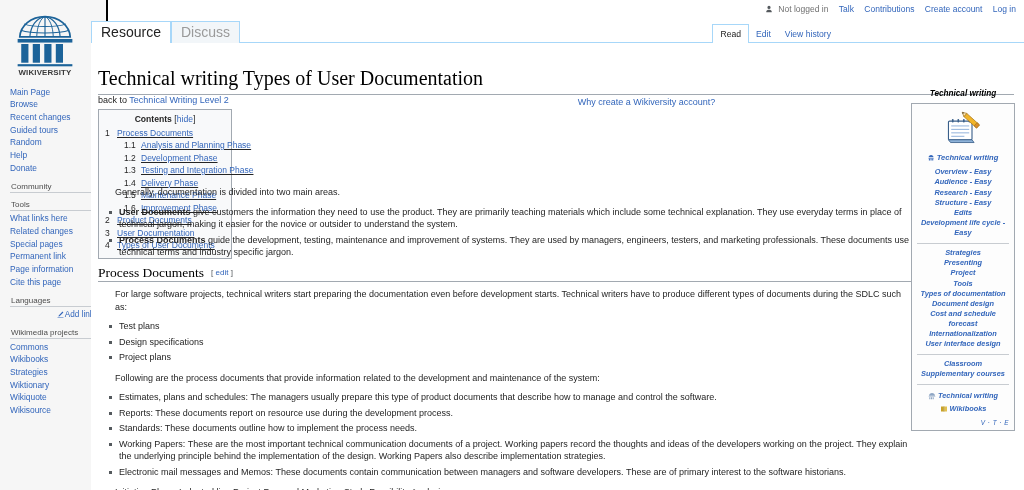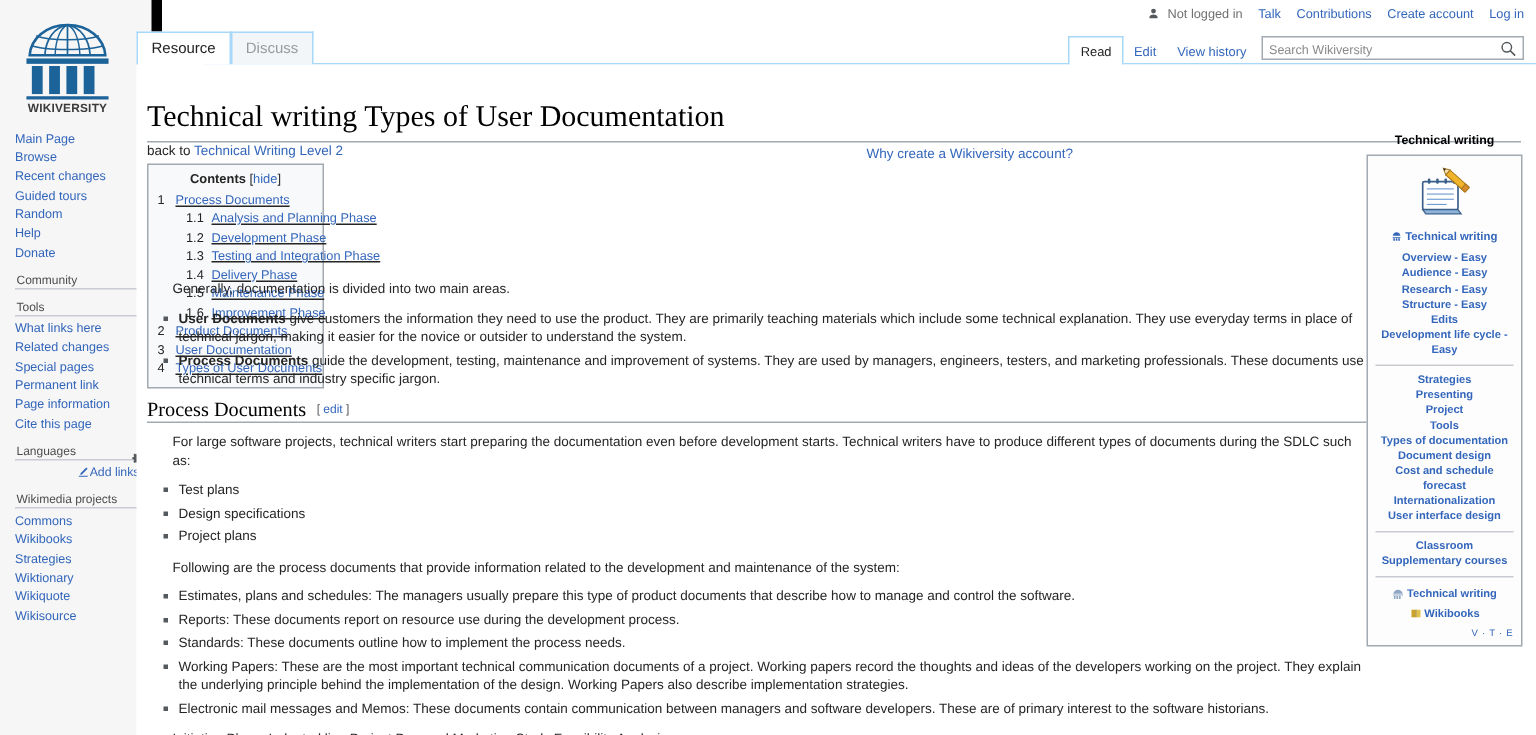--- a/index.html
+++ b/index.html
@@ -12,21 +12,21 @@
     font-size: 12px;
     color: #252525;
   }
 
   #page { position: relative; width: 1024px; height: 490px; background:#fff; }
 
   
   #left-panel {
     position: absolute; left: 0; top: 0; width: 108px; height: 490px;
     background: #f6f6f6;
-    border-right: 7px solid #000000;
+    border-right: 2px solid #000000;
   }
   #logo-box {
     width: 90px; height: 86px;
     display: flex; align-items: center; justify-content: center;
     padding-top: 2px;
   }
   .wv-logo { width: 72px; height: 72px; display:block; }
 
   .portal { padding: 0 6px 0 10px; }
   .portal h3 {
@@ -56,21 +56,21 @@
     position: absolute; right: 8px; top: 3px;
     font-size: 8.5px; line-height: 12px; white-space: nowrap;
   }
   #personal-bar a { color: #3366bb; text-decoration: none; margin-left: 8px; }
   #personal-bar .notloggedin { color: #707070; margin-left: 3px; }
   .user-ico { display: inline-block; vertical-align: -1px; }
 
   
   #ns-tabs {
     position: absolute; left: 91px; top: 21px;
-    height: 22px; font-size: 10px;
+    height: 22px; font-size: 14px;
   }
   .nstab {
     display: inline-block; padding: 5px 9px 5px 9px;
     color: #3366bb; text-decoration: none;
     background: #fff;
     border-left: 1px solid #a7d7f9; border-right: 1px solid #a7d7f9;
     border-top: 1px solid #a7d7f9;
     height: 22px; line-height: 11px;
   }
   .nstab.selected { background: #fff; color: #222; font-weight: normal; }
@@ -140,21 +140,21 @@
 
   #backto {
     position: absolute; left: 7px; top: 50px;
     font-size: 9px; color: #252525; line-height: 14px;
   }
   #backto a { color: #3366bb; text-decoration: none; }
 
   
   #toc {
     position: absolute; left: 7px; top: 66px;
-    width: 118px;
+    width: 134px;
     border: 1px solid #a2a9b1; background: #f8f9fa;
     padding: 4px 6px 6px 6px;
     font-size: 8.5px;
   }
   #toc .toctitle { text-align: center; font-weight: bold; font-size: 8.6px; margin-bottom: 3px; }
   #toc .toctitle .toggle { font-weight: normal; }
   #toc .toctitle .toggle a { color: #3366bb; text-decoration: none; }
   #toc ul { list-style: none; margin: 0; padding: 0; text-decoration: underline; }
   #toc li { line-height: 11.5px; padding: 0.5px 0; white-space: nowrap; }
   #toc li a { color: #3366bb; text-decoration: none; }
@@ -188,21 +188,21 @@
   h2.section .editsection {
     font-family: "Liberation Sans", sans-serif;
     font-size: 8px; color: #54595d; margin-left: 7px; vertical-align: 2px;
   }
   h2.section .editsection a { color: #3366bb; text-decoration: none; }
 
   
   #navbox {
     position: absolute; left: 820px; top: 43px;
     width: 104px;
-    font-size: 7.4px; text-align: center;
+    font-size: 7.4px; text-align: center; font-style: italic;
   }
   #navbox .nb-title {
     font-weight: bold; font-size: 8.2px; color: #000;
     padding: 3px 0 4px 0; line-height: 10px;
   }
   #navbox .nb-body {
     border: 1px solid #a2a9b1; background: #fdfdfd;
     padding: 4px 3px 4px 3px;
   }
   #navbox a { color: #3366bb; text-decoration: none; }
@@ -363,27 +363,20 @@
   <div id="tabs-underline"></div>
   <div id="ns-tabs">
     <a href="#" class="nstab selected">Resource</a><a href="#" class="nstab inactive">Discuss</a>
   </div>
   <div id="tab-white-cover"></div>
 
   <div id="view-tabs">
     <a href="#" class="vtab selected">Read</a><a href="#" class="vtab">Edit</a><a href="#" class="vtab">View history</a>
   </div>
 
-  <div id="search-box">
-    <input id="search-input" type="text" placeholder="Search Wikiversity" style="">
-    <svg class="srch-ico" width="11" height="11" viewBox="0 0 16 16">
-      <circle cx="6.6" cy="6.6" r="4.6" fill="none" stroke="#54595d" stroke-width="1.4"></circle>
-      <path d="M10.2 10.2l4 4" stroke="#54595d" stroke-width="1.6" fill="none" stroke-linecap="round"></path>
-    </svg>
-  </div>
 
   <div id="content">
 
     <div id="sitenotice">
       <div class="cn-text">
         <a href="#">Why create a Wikiversity account?</a>
       </div>
 
     </div>
 

